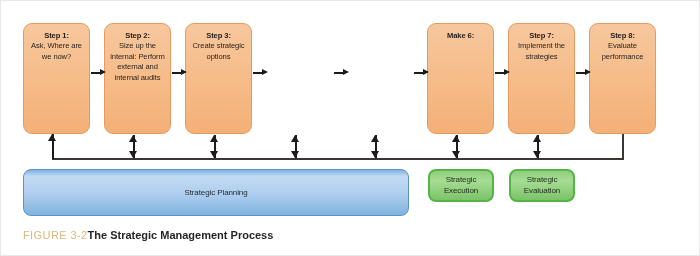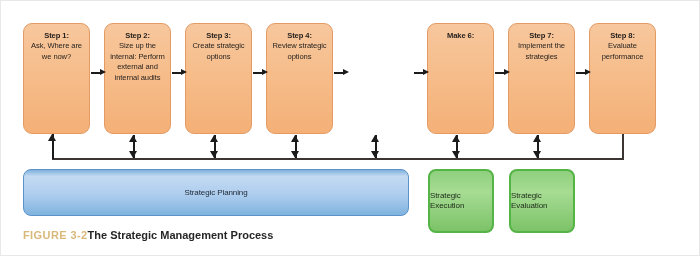--- a/index.html
+++ b/index.html
@@ -132,45 +132,46 @@
     align-items: center;
     justify-content: center;
     color: #1d2733;
     font-size: 8px;
     letter-spacing: -0.1px;
   }
   .phase-green {
     position: absolute;
     top: 168px;
     width: 66px;
-    height: 64px;
+    height: 33px;
     border-radius: 8px;
     border: 2px solid #55b446;
     background: linear-gradient(180deg, #8fd07e 0%, #a6dc93 35%, #7cc368 100%);
     box-sizing: border-box;
     display: flex;
     align-items: center;
     justify-content: center;
+    text-align: center;
     color: #1c2a18;
     font-size: 8px;
     line-height: 10.5px;
     letter-spacing: -0.1px;
   }
 
   
   .caption {
     position: absolute;
     left: 22px;
     top: 228px;
     font-size: 11px;
     white-space: nowrap;
   }
   .caption-label {
     color: #d9b87a;
-    font-weight: bold;
+    font-weight: normal;
     letter-spacing: 0.4px;
   }
   .caption-title {
     color: #262626;
     font-weight: bold;
   }
 </style>
 </head>
 <body>
 
@@ -181,24 +182,20 @@
     <span class="step-text">Ask, Where are we now?</span>
   </div>
   <div class="step-box" style="left:103px">
     <span class="step-title">Step 2:</span>
     <span class="step-text">Size up the internal: Perform external and internal audits</span>
   </div>
   <div class="step-box" style="left:184px">
     <span class="step-title">Step 3:</span>
     <span class="step-text">Create strategic options</span>
   </div>
-  <div class="step-box" style="left:265px">
-    <span class="step-title">Step 4:</span>
-    <span class="step-text">Review strategic options</span>
-  </div>
   <div class="step-box" style="left:426px">
     <span class="step-title">Make 6:</span>
   </div>
   <div class="step-box" style="left:507px">
     <span class="step-title">Step 7:</span>
     <span class="step-text">Implement the strategies</span>
   </div>
   <div class="step-box" style="left:588px">
     <span class="step-title">Step 8:</span>
     <span class="step-text">Evaluate performance</span>

